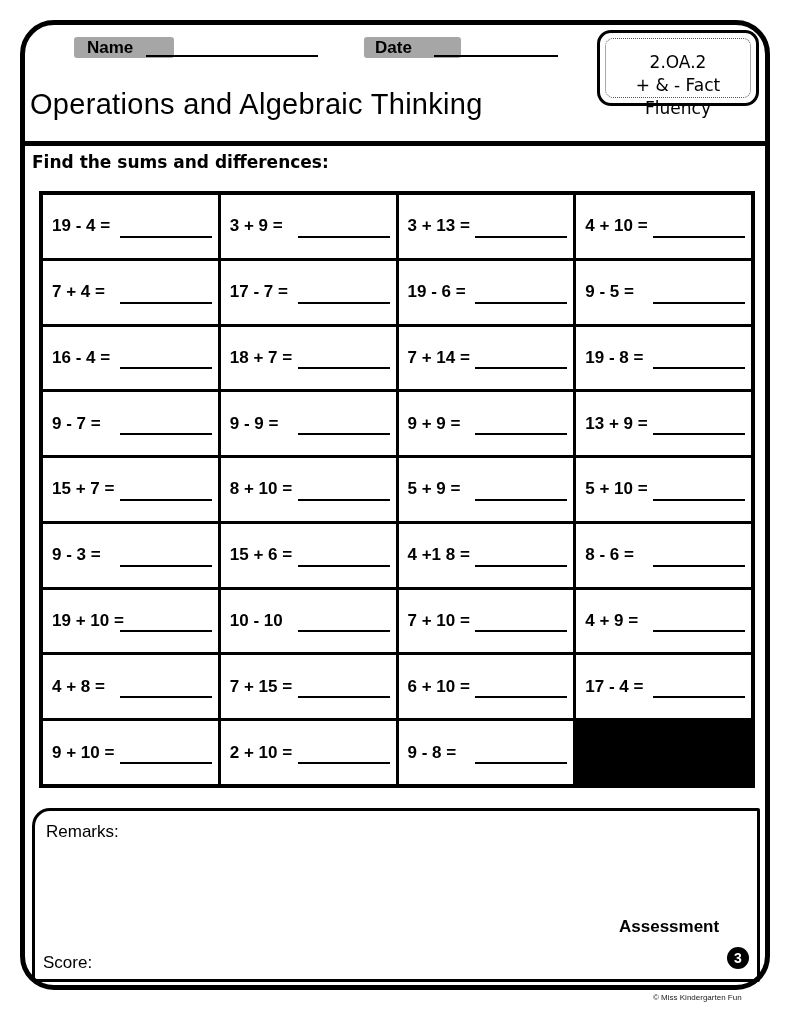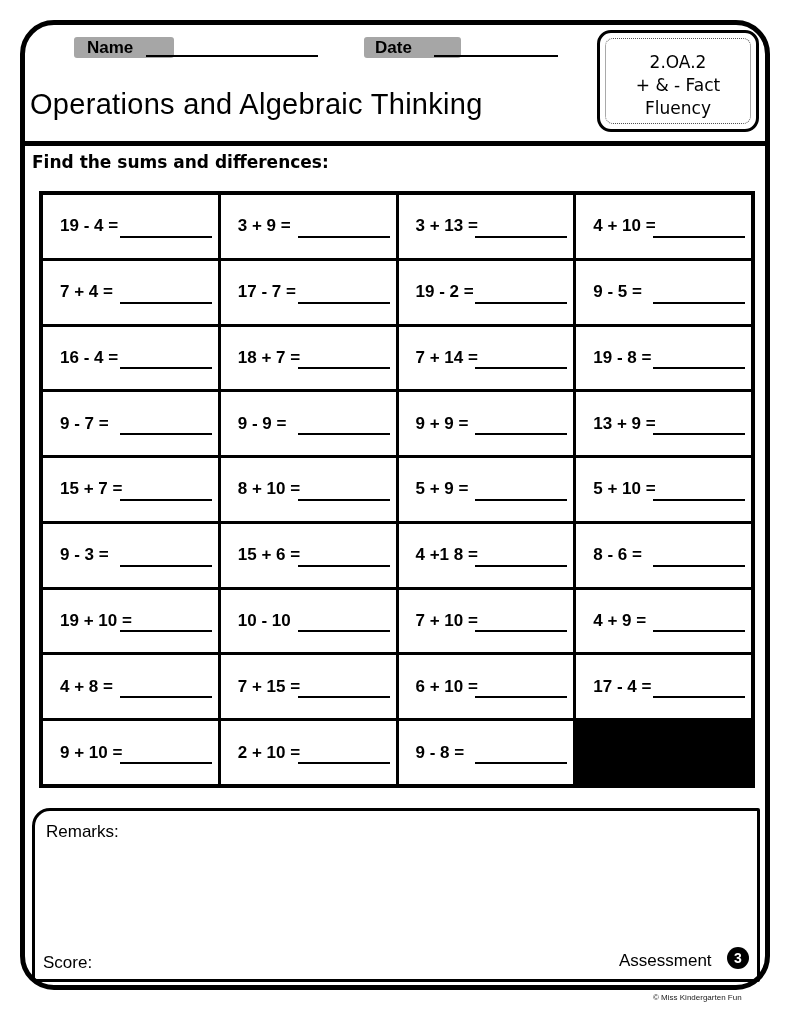--- a/index.html
+++ b/index.html
@@ -10,35 +10,35 @@
 
     .label-pill { position: absolute; height: 21px; background: #a6a6a6; border-radius: 3px; font-weight: bold; font-size: 17px; line-height: 22px; padding-left: 13px; box-sizing: border-box; margin-left: 36px; }
     .name-pill { left: 38px; top: 37px; width: 100px; }
     .date-pill { left: 328px; top: 37px; width: 97px; padding-left: 11px; }
     .write-line { position: absolute; height: 2px; background: #000; }
     .name-line { left: 146px; top: 55px; width: 172px; }
     .date-line { left: 434px; top: 55px; width: 124px; }
 
     .title { position: absolute; left: 30px; top: 88px; font-family: Liberation Sans, sans-serif; font-size: 29px; letter-spacing: 0.3px; white-space: nowrap; }
 
-    .std-box { position: absolute; left: 597px; top: 30px; width: 162px; height: 102px; border: 3px solid #000; border-radius: 14px; box-sizing: border-box; }
+    .std-box { position: absolute; left: 597px; top: 30px; width: 162px; height: 76px; border: 3px solid #000; border-radius: 14px; box-sizing: border-box; }
     .std-inner { position: absolute; left: 5px; top: 5px; right: 5px; bottom: 5px; border: 1px dotted #555; border-radius: 8px; }
     .std-text { position: absolute; left: 0; right: 0; top: 18px; text-align: center; font-family: "DejaVu Sans", sans-serif; font-size: 17px; line-height: 23px; }
 
     .instructions { position: absolute; left: 32px; top: 152px; font-family: "DejaVu Sans", sans-serif; font-weight: bold; font-size: 17px; }
 
     .grid { position: absolute; left: 39px; top: 191px; width: 716px; height: 597px; border: 4px solid #000; box-sizing: border-box; display: grid; grid-template-columns: repeat(4, 1fr); grid-template-rows: repeat(9, 1fr); background: #000; gap: 3px; }
-    .cell { background: #fff; position: relative; display: flex; align-items: center; padding-left: 17px; font-weight: bold; font-size: 17px; }
+    .cell { background: #fff; position: relative; display: flex; align-items: center; padding-left: 9px; font-weight: bold; font-size: 17px; }
     .cell .eq { white-space: pre; }
     .cell .blank { position: absolute; right: 6px; bottom: 20px; width: 92px; height: 2px; background: #000; }
 
     .remarks-box { position: absolute; left: 32px; top: 808px; width: 728px; height: 174px; border: 3px solid #000; border-radius: 18px 2px 2px 2px; box-sizing: border-box; }
     .remarks-label { position: absolute; left: 46px; top: 822px; font-size: 17px; }
     .score-label { position: absolute; left: 43px; top: 953px; font-size: 17px; }
-    .assessment { position: absolute; left: 619px; top: 951px; font-size: 17px; }
+    .assessment { position: absolute; left: 619px; top: 917px; font-size: 17px; font-weight: bold; }
     .badge { position: absolute; left: 727px; top: 947px; width: 22px; height: 22px; border-radius: 50%; background: #000; color: #fff; font-weight: bold; font-size: 14px; line-height: 22px; text-align: center; }
     .copyright { position: absolute; left: 653px; top: 993px; font-size: 8px; color: #222; }
   </style>
 </head>
 <body>
 
 <div class="frame"></div>
 <div class="header-divider"></div>
 
 <div class="label-pill name-pill">Name</div>
@@ -79,21 +79,21 @@
 
   <div class="cell">
       <span class="eq">7 + 4 =</span>
       <span class="blank"></span>
     </div>
   <div class="cell">
       <span class="eq">17 - 7 =</span>
       <span class="blank"></span>
     </div>
   <div class="cell">
-      <span class="eq">19 - 2 =</span>
+      <span class="eq">19 - 6 =</span>
       <span class="blank"></span>
     </div>
   <div class="cell">
       <span class="eq">9 - 5 =</span>
       <span class="blank"></span>
     </div>
 
   <div class="cell">
       <span class="eq">16 - 4 =</span>
       <span class="blank"></span>

